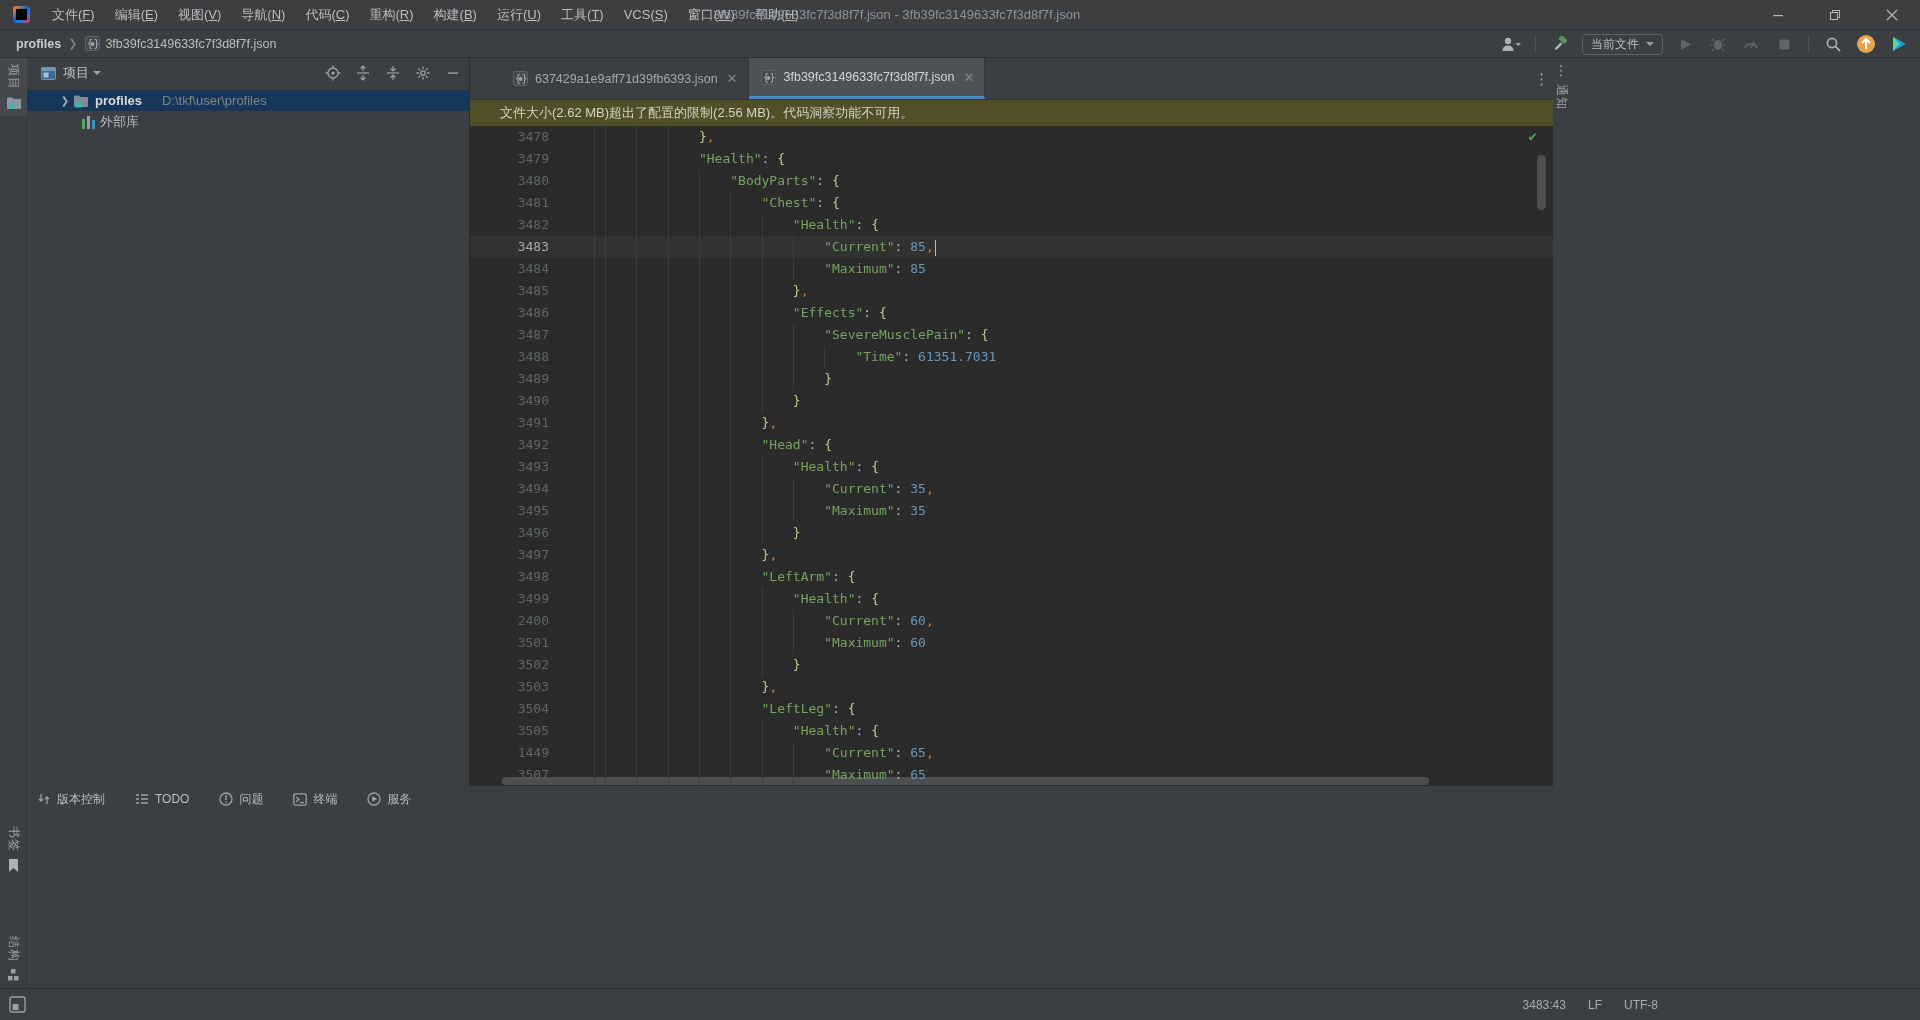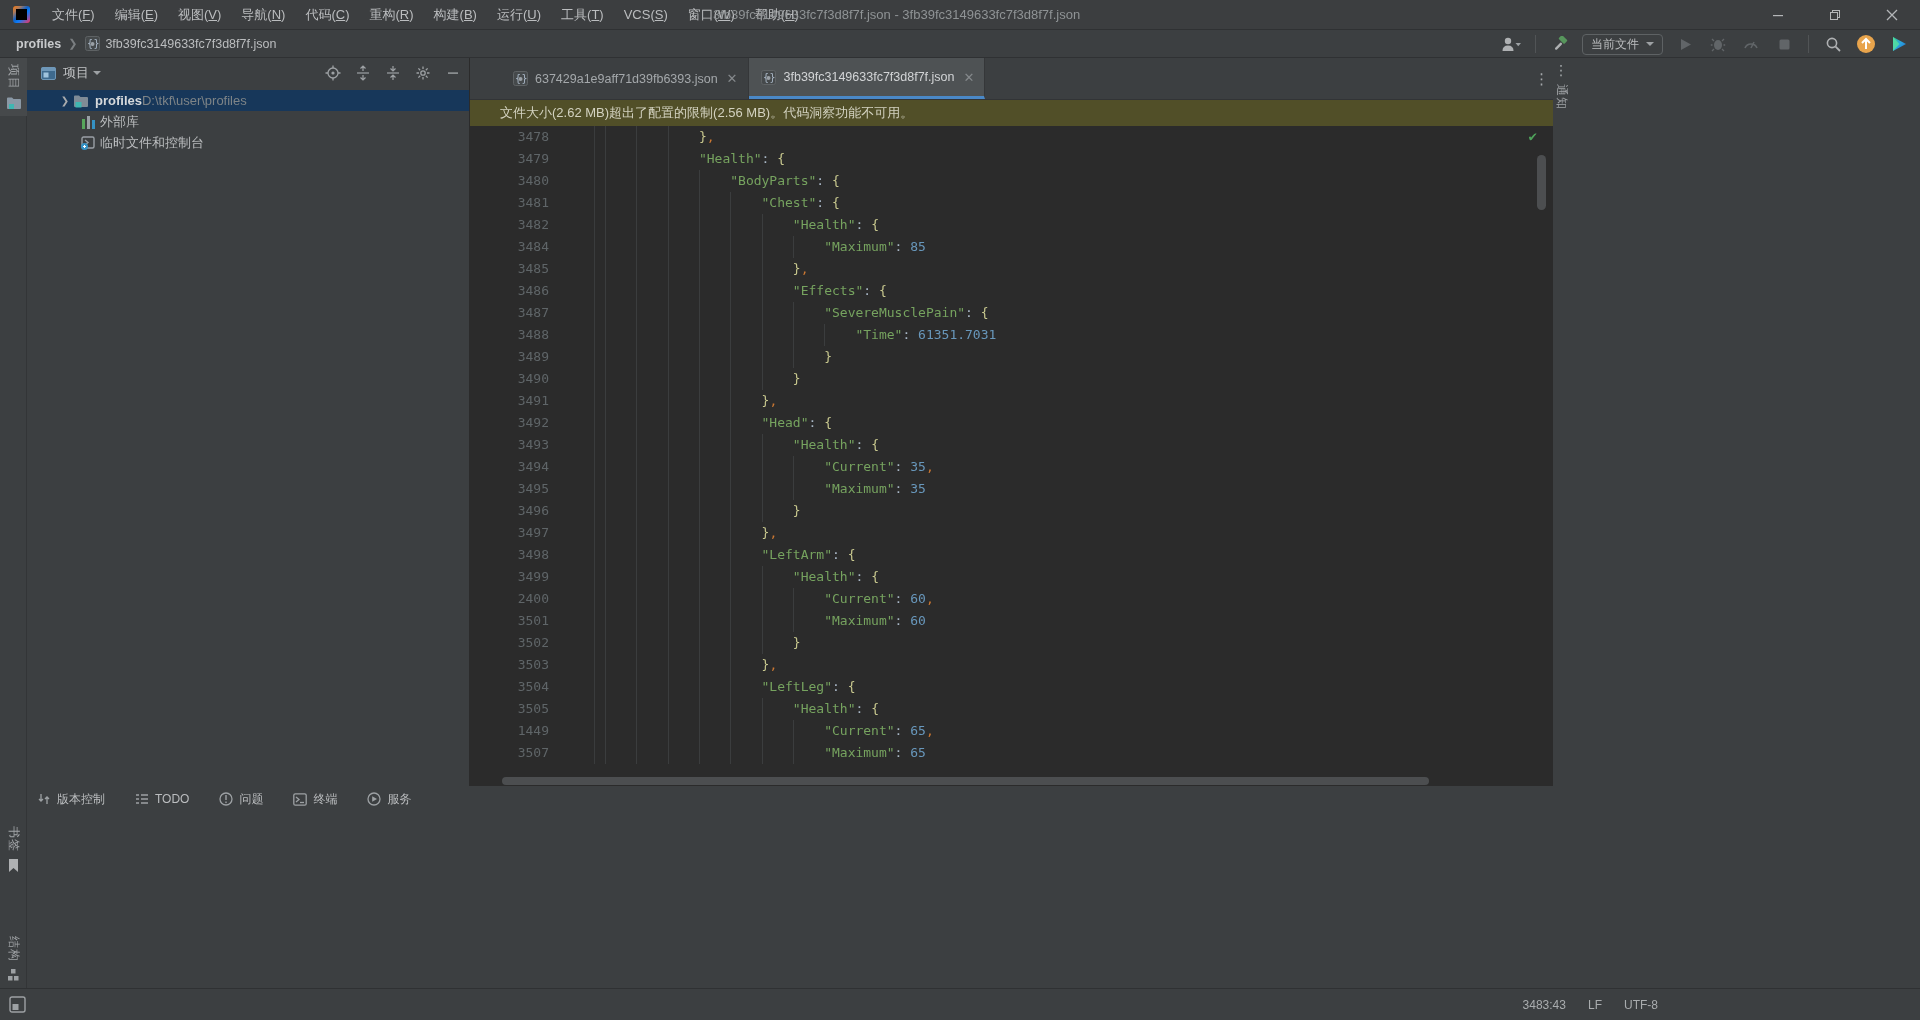--- a/index.html
+++ b/index.html
@@ -49,21 +49,21 @@
   .proj-header{height:30px;display:flex;align-items:center;padding:0 8px 0 14px;}
   .proj-title{font-size:13px;color:#C0C2C4;margin:0 4px 0 7px;}
   .proj-hdr-icons{margin-left:auto;display:flex;align-items:center;gap:14px;}
   .hicon{width:16px;height:16px;display:flex;align-items:center;justify-content:center;color:#9DA1A4;}
   .tree{margin-top:2px;font-size:13px;}
   .tree-row{height:21px;display:flex;align-items:center;white-space:nowrap;}
   .tree-row.sel{background:#17375A;}
   .tw{width:16px;height:16px;display:inline-flex;align-items:center;justify-content:center;flex:0 0 auto;}
   .chev{color:#A9ABAD;font-size:10px;}
   .t-name{font-weight:bold;color:#D6D9DB;margin-left:6px;}
-  .t-path{color:#7E8487;margin-left:0;}
+  .t-path{color:#7E8487;margin-left:20px;}
   .t-label{color:#BBBDBF;margin-left:4px;}
 
   
   .editor{position:absolute;left:470px;top:58px;width:1083px;height:728px;background:#2B2B2B;}
   .tabbar{position:absolute;left:0;top:0;width:100%;height:42px;background:#3C3F41;border-bottom:1px solid #323436;display:flex;align-items:stretch;padding-left:30px;}
   .tab{display:flex;align-items:center;gap:7px;padding:0 10px 0 12px;font-size:12.5px;color:#A4A8AB;border-right:1px solid #353739;}
   .tab.active{background:#4E5254;color:#D2D4D6;border-bottom:3px solid #4A88C7;}
   .tab .x{color:#85898C;font-size:13px;margin-left:2px;}
   .tab-more{margin-left:auto;margin-right:4px;align-self:center;color:#A4A8AB;font-size:15px;letter-spacing:0;}
   .banner{position:absolute;left:0;top:42px;width:100%;height:26px;background:#514F28;display:flex;align-items:center;
@@ -313,31 +313,20 @@
         <div class="tree-row">
           <span class="tw" style="margin-left:53px;">
             <svg width="15" height="14" viewBox="0 0 15 14">
               <rect x="1" y="4" width="3" height="10" fill="#57A65C"></rect>
               <rect x="6" y="1" width="3" height="13" fill="#9AA0A6"></rect>
               <rect x="11" y="5" width="3" height="9" fill="#3592C4"></rect>
             </svg>
           </span>
           <span class="t-label">外部库</span>
         </div>
-        <div class="tree-row">
-          <span class="tw" style="margin-left:53px;">
-            <svg width="16" height="14" viewBox="0 0 16 14">
-              <rect x="2" y="1" width="12" height="11" rx="1.5" fill="none" stroke="#9AA0A6" stroke-width="1.4"></rect>
-              <path d="M5 4 L8 6.5 L5 9" fill="none" stroke="#9AA0A6" stroke-width="1.4"></path>
-              <circle cx="4.5" cy="10.5" r="3.5" fill="#3592C4"></circle>
-              <path d="M3 10.5 h3 M4.5 9 v3" stroke="#fff" stroke-width="1"></path>
-            </svg>
-          </span>
-          <span class="t-label">临时文件和控制台</span>
-        </div>
       </div>
   </div>
 
   <div class="editor">
     <div class="tabbar" id="tabbar">
         <div class="tab">
           <span class="tw">
             <svg width="15" height="15" viewBox="0 0 15 15">
               <rect x="0.5" y="0.5" width="14" height="14" rx="2" fill="#45494B" stroke="#5E6264"></rect>
               <text x="2" y="11" font-size="10" fill="#A9B7C6" font-family="monospace">{</text>
@@ -382,20 +371,24 @@
           <span class="lbody"><span class="guides" style="width: 125.232px;"></span>                <span class="tk-k">"BodyParts"</span><span class="tk-o">: </span><span class="tk-b">{</span></span>
         </div>
         <div class="crow">
           <span class="num">3481</span>
           <span class="lbody"><span class="guides" style="width: 156.54px;"></span>                    <span class="tk-k">"Chest"</span><span class="tk-o">: </span><span class="tk-b">{</span></span>
         </div>
         <div class="crow">
           <span class="num">3482</span>
           <span class="lbody"><span class="guides" style="width: 187.848px;"></span>                        <span class="tk-k">"Health"</span><span class="tk-o">: </span><span class="tk-b">{</span></span>
         </div>
+        <div class="crow cur">
+          <span class="num">3483</span>
+          <span class="lbody"><span class="guides" style="width: 219.156px;"></span>                            <span class="tk-k">"Current"</span><span class="tk-o">: </span><span class="tk-n">85</span><span class="tk-c">,</span><span class="caret"></span></span>
+        </div>
         <div class="crow">
           <span class="num">3484</span>
           <span class="lbody"><span class="guides" style="width: 219.156px;"></span>                            <span class="tk-k">"Maximum"</span><span class="tk-o">: </span><span class="tk-n">85</span></span>
         </div>
         <div class="crow">
           <span class="num">3485</span>
           <span class="lbody"><span class="guides" style="width: 187.848px;"></span>                        <span class="tk-b">}</span><span class="tk-c">,</span></span>
         </div>
         <div class="crow">
           <span class="num">3486</span>

